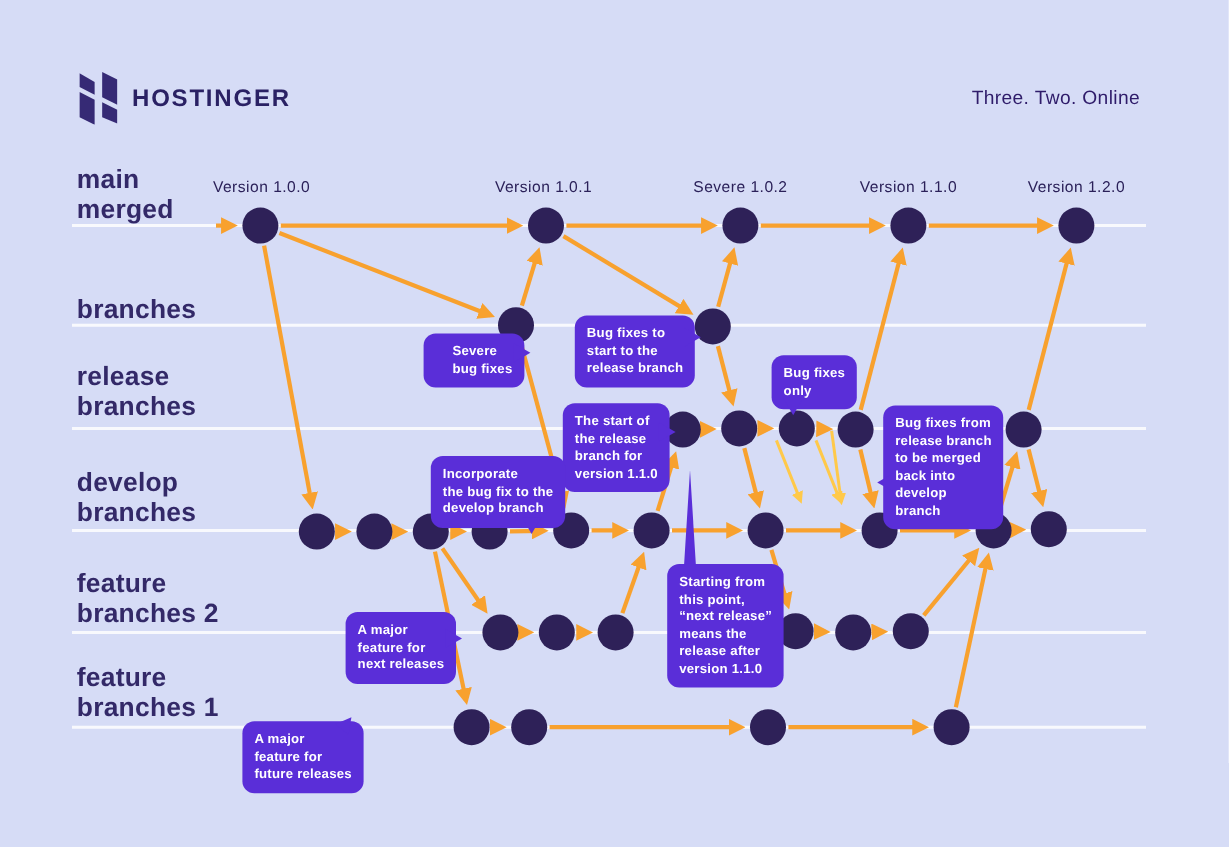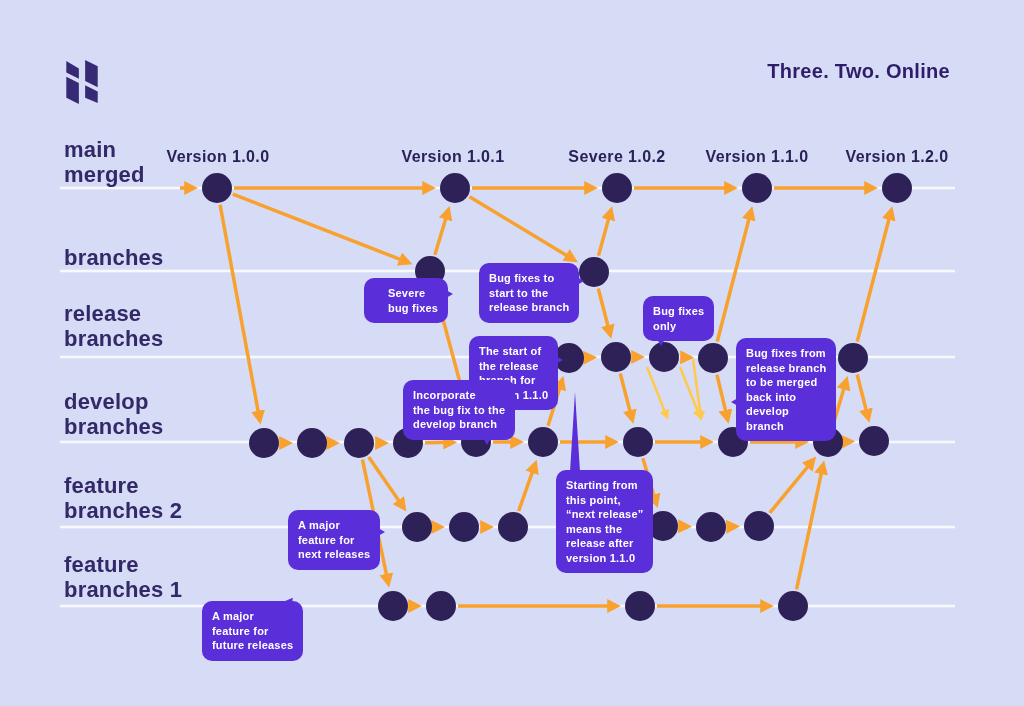--- a/index.html
+++ b/index.html
@@ -6,24 +6,24 @@
     --bg:#D6DCF6; --purple:#5A2ED8; --node:#2E2158; --orange:#F8A12E;
     --yellow:#FFC94A; --label:#332968; --version:#2B2159; --navy:#2F1C6A;
     --logo:#362a75; --line:#FFFFFF;
   }
   html,body{margin:0;padding:0;}
   body{font-family:"Liberation Sans",sans-serif;}
   #stage{position:relative;width:1024px;height:706px;background:var(--bg);overflow:hidden;}
   #diagram-svg{position:absolute;left:0;top:0;}
   #brand{position:absolute;left:66px;top:60px;display:flex;align-items:center;gap:12px;}
   #brand .wordmark{font-size:20px;font-weight:800;letter-spacing:1.5px;color:#2A2164;}
-  #tagline{position:absolute;right:74px;top:60px;font-size:20px;font-weight:700;color:var(--navy);letter-spacing:.3px;}
+  #tagline{position:absolute;right:74px;top:74px;font-size:16px;font-weight:400;color:var(--navy);letter-spacing:.3px;}
   .branch-label{position:absolute;left:64px;font-size:22px;font-weight:700;line-height:25px;
     color:var(--label);white-space:pre-line;letter-spacing:.2px;}
-  .version-label{position:absolute;transform:translateX(-50%);font-size:16px;font-weight:700;
+  .version-label{position:absolute;transform:translateX(-50%);font-size:13px;font-weight:400;
     color:var(--version);letter-spacing:.4px;white-space:nowrap;}
   #callouts{position:absolute;inset:0;}
   .callout{position:absolute;background:var(--purple);color:#fff;font-size:11px;font-weight:700;
     line-height:1.32;padding:8px 10px;border-radius:10px;letter-spacing:.2px;
     white-space:pre-line;width:max-content;max-width:120px;}
   .tail{position:absolute;width:0;height:0;}
   .t-right{right:-13px;border:8px solid transparent;border-left:14px solid var(--purple);}
   .t-left{left:-13px;border:8px solid transparent;border-right:14px solid var(--purple);}
   .t-bottom{bottom:-13px;border:8px solid transparent;border-top:14px solid var(--purple);}
   .t-spike{border-left:5px solid transparent;border-right:5px solid transparent;
@@ -132,20 +132,21 @@
       <circle cx="793" cy="606" r="15" fill="#2E2158"></circle>
     </svg>
 
   <div id="brand">
     <svg width="32" height="44" viewBox="0 0 30 42">
       <path d="M0 1 L12 8 L12 18 L0 12 Z" fill="var(--logo)"></path>
       <path d="M0 16 L12 22 L12 42 L0 36 Z" fill="var(--logo)"></path>
       <path d="M18 0 L30 6 L30 26 L18 20 Z" fill="var(--logo)"></path>
       <path d="M18 24 L30 30 L30 41 L18 36 Z" fill="var(--logo)"></path>
     </svg>
+    <span class="wordmark">HOSTINGER</span>
   </div>
 
   <div id="tagline">Three. Two. Online</div>
 
   <div id="labels">
       <div class="branch-label" style="top: 137px;">main
 merged</div>
       <div class="branch-label" style="top: 245px;">branches</div>
       <div class="branch-label" style="top: 301px;">release
 branches</div>
@@ -155,38 +156,38 @@
 branches 2</div>
       <div class="branch-label" style="top: 552px;">feature
 branches 1</div>
       <div class="version-label" style="left: 218px; top: 148px;">Version 1.0.0</div>
       <div class="version-label" style="left: 453px; top: 148px;">Version 1.0.1</div>
       <div class="version-label" style="left: 617px; top: 148px;">Severe 1.0.2</div>
       <div class="version-label" style="left: 757px; top: 148px;">Version 1.1.0</div>
       <div class="version-label" style="left: 897px; top: 148px; text-align: right;">Version 1.2.0</div>
     </div>
   <div id="callouts">
-      <div class="callout" style="left: 364px; top: 278px; padding-left: 24px;"><span>Severe
+      <div class="callout" style="left: 353px; top: 278px; padding-left: 24px;"><span>Severe
 bug fixes</span><i class="tail t-right" style="top: 8px;"></i></div>
       <div class="callout" style="left: 479px; top: 263px;"><span>Bug fixes to
 start to the
 release branch</span><i class="tail t-right" style="top: 10px;"></i></div>
       <div class="callout" style="left: 643px; top: 296px;"><span>Bug fixes
 only</span><i class="tail t-bottom" style="left: 10px;"></i></div>
       <div class="callout" style="left: 469px; top: 336px;"><span>The start of
 the release
 branch for
 version 1.1.0</span><i class="tail t-right" style="top: 16px;"></i></div>
       <div class="callout" style="left: 736px; top: 338px;"><span>Bug fixes from
 release branch
 to be merged
 back into
 develop
 branch</span><i class="tail t-left" style="top: 56px;"></i></div>
-      <div class="callout" style="left: 359px; top: 380px; margin-left: 44px;"><span>Incorporate
+      <div class="callout" style="left: 359px; top: 380px;"><span>Incorporate
 the bug fix to the
 develop branch</span><i class="tail t-bottom" style="left: 76px;"></i></div>
       <div class="callout" style="left: 556px; top: 470px;"><span>Starting from
 this point,
 “next release”
 means the
 release after
 version 1.1.0</span><i class="tail t-spike" style="left: 14px;"></i></div>
       <div class="callout" style="left: 288px; top: 510px;"><span>A major
 feature for

